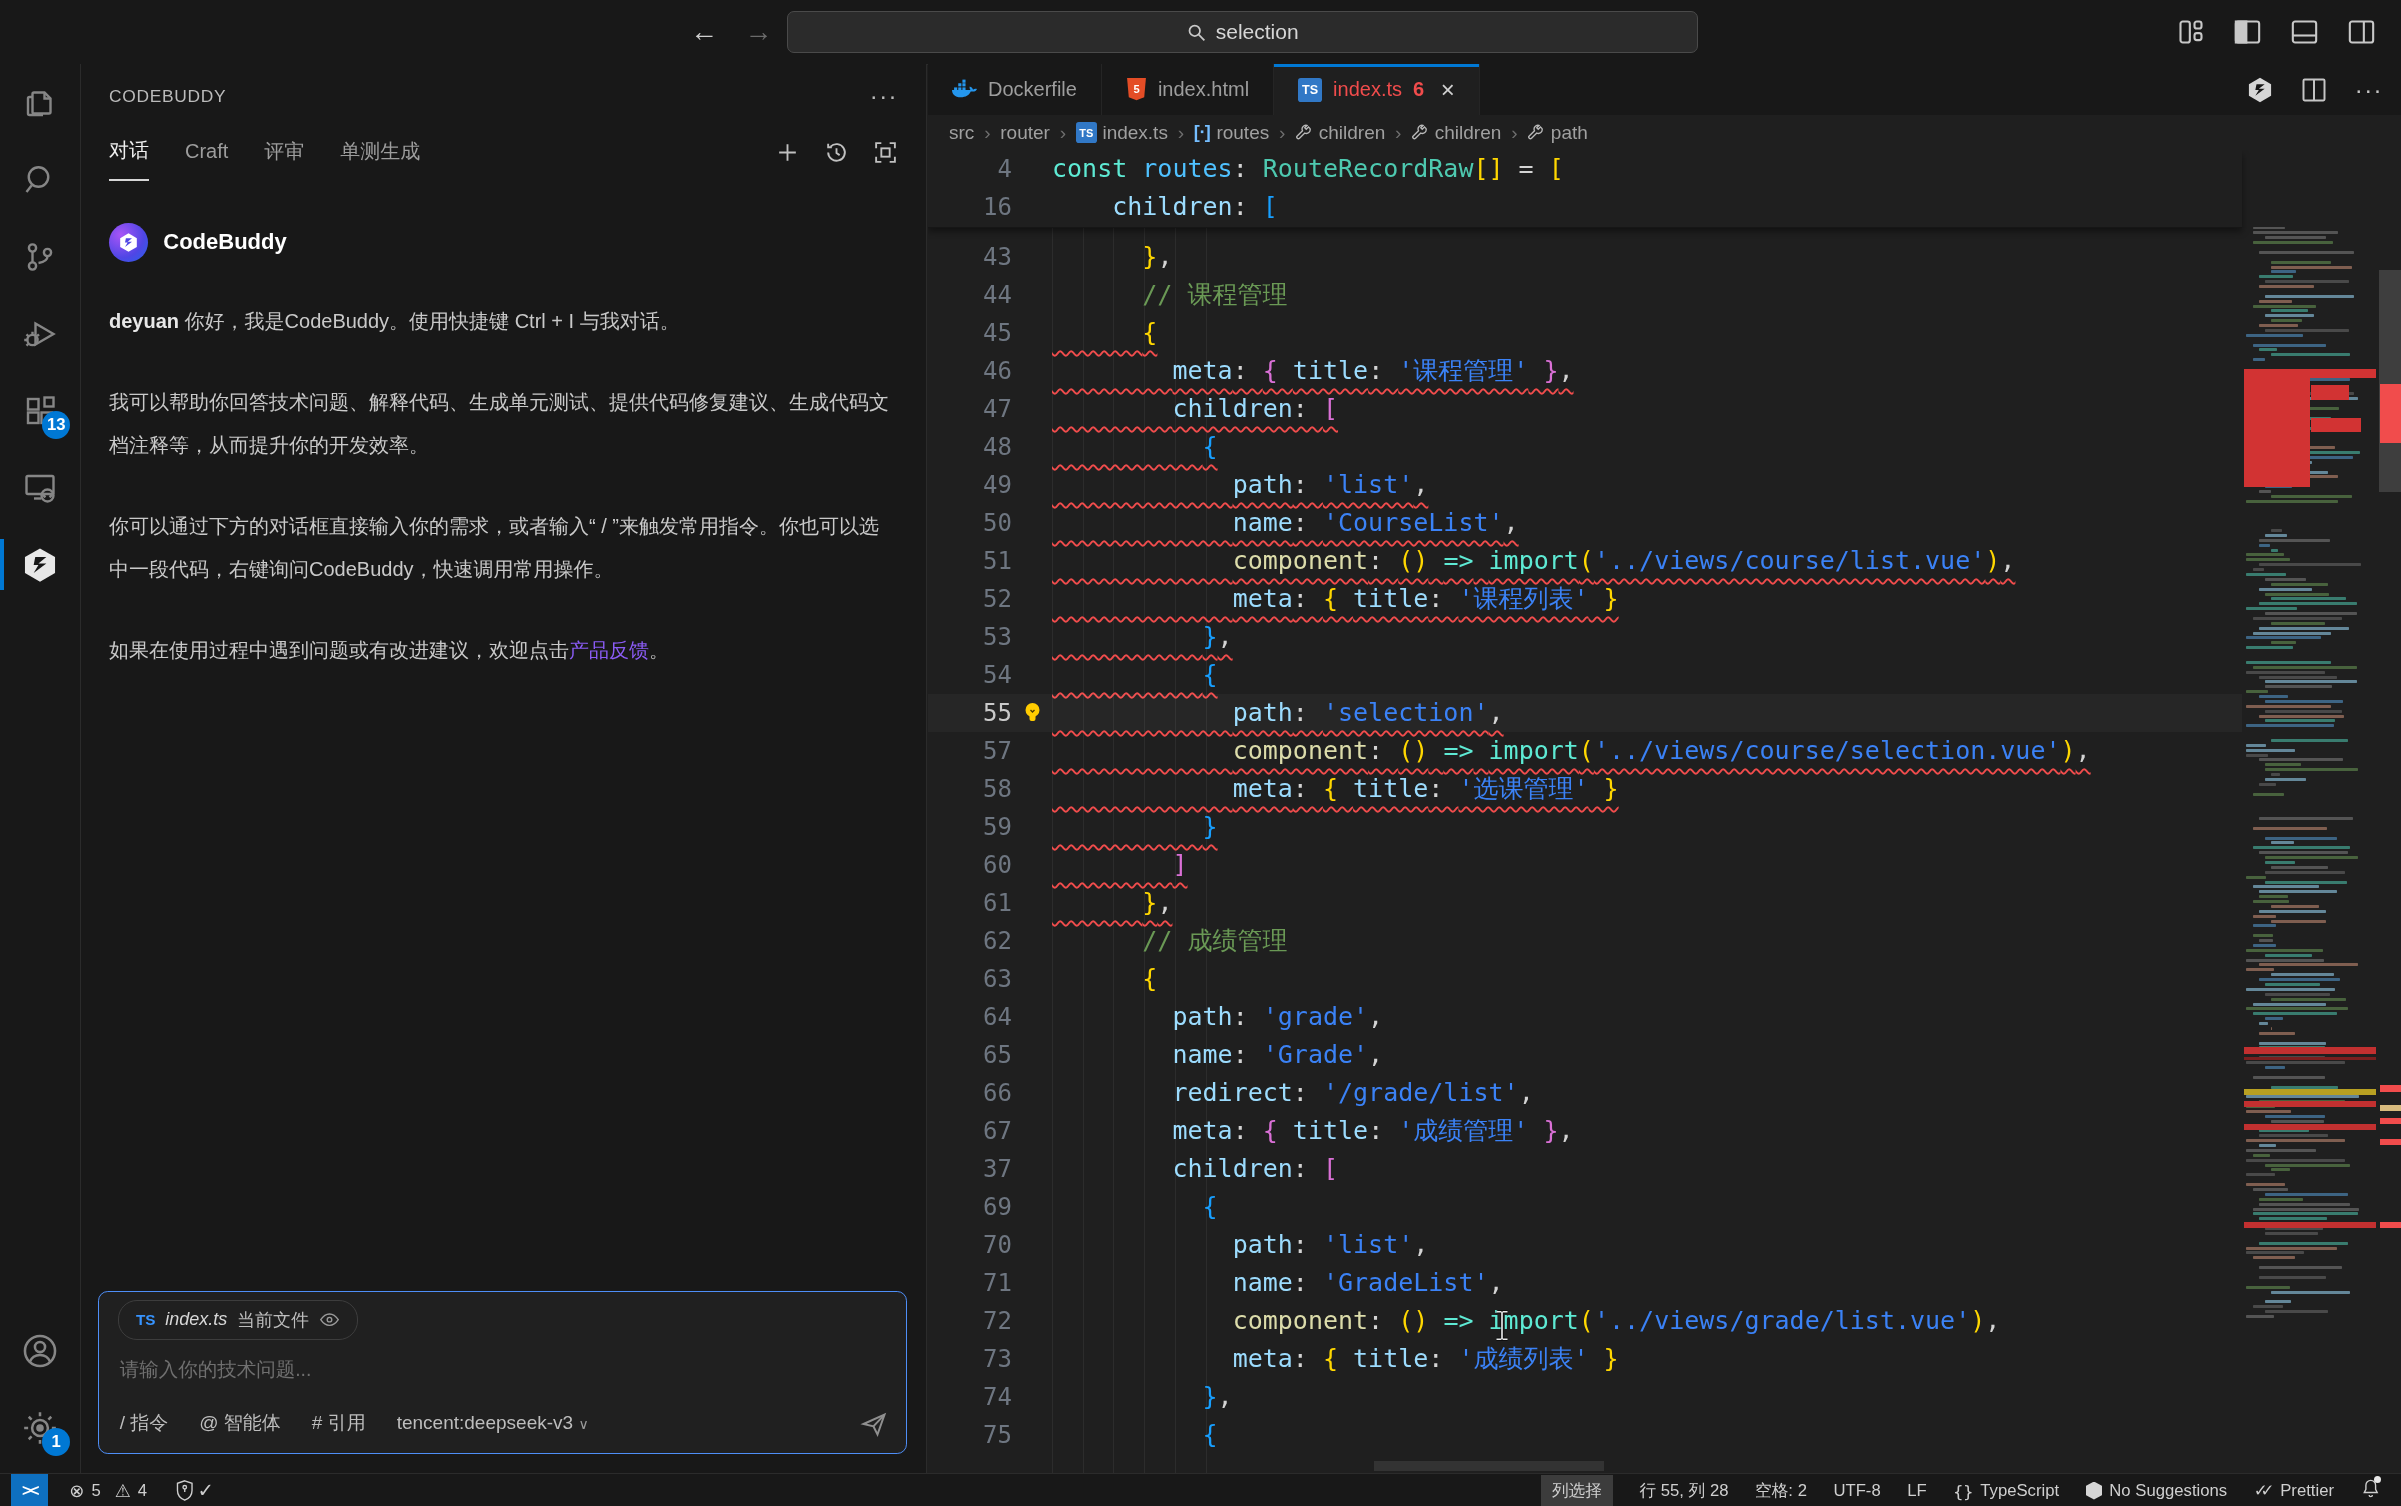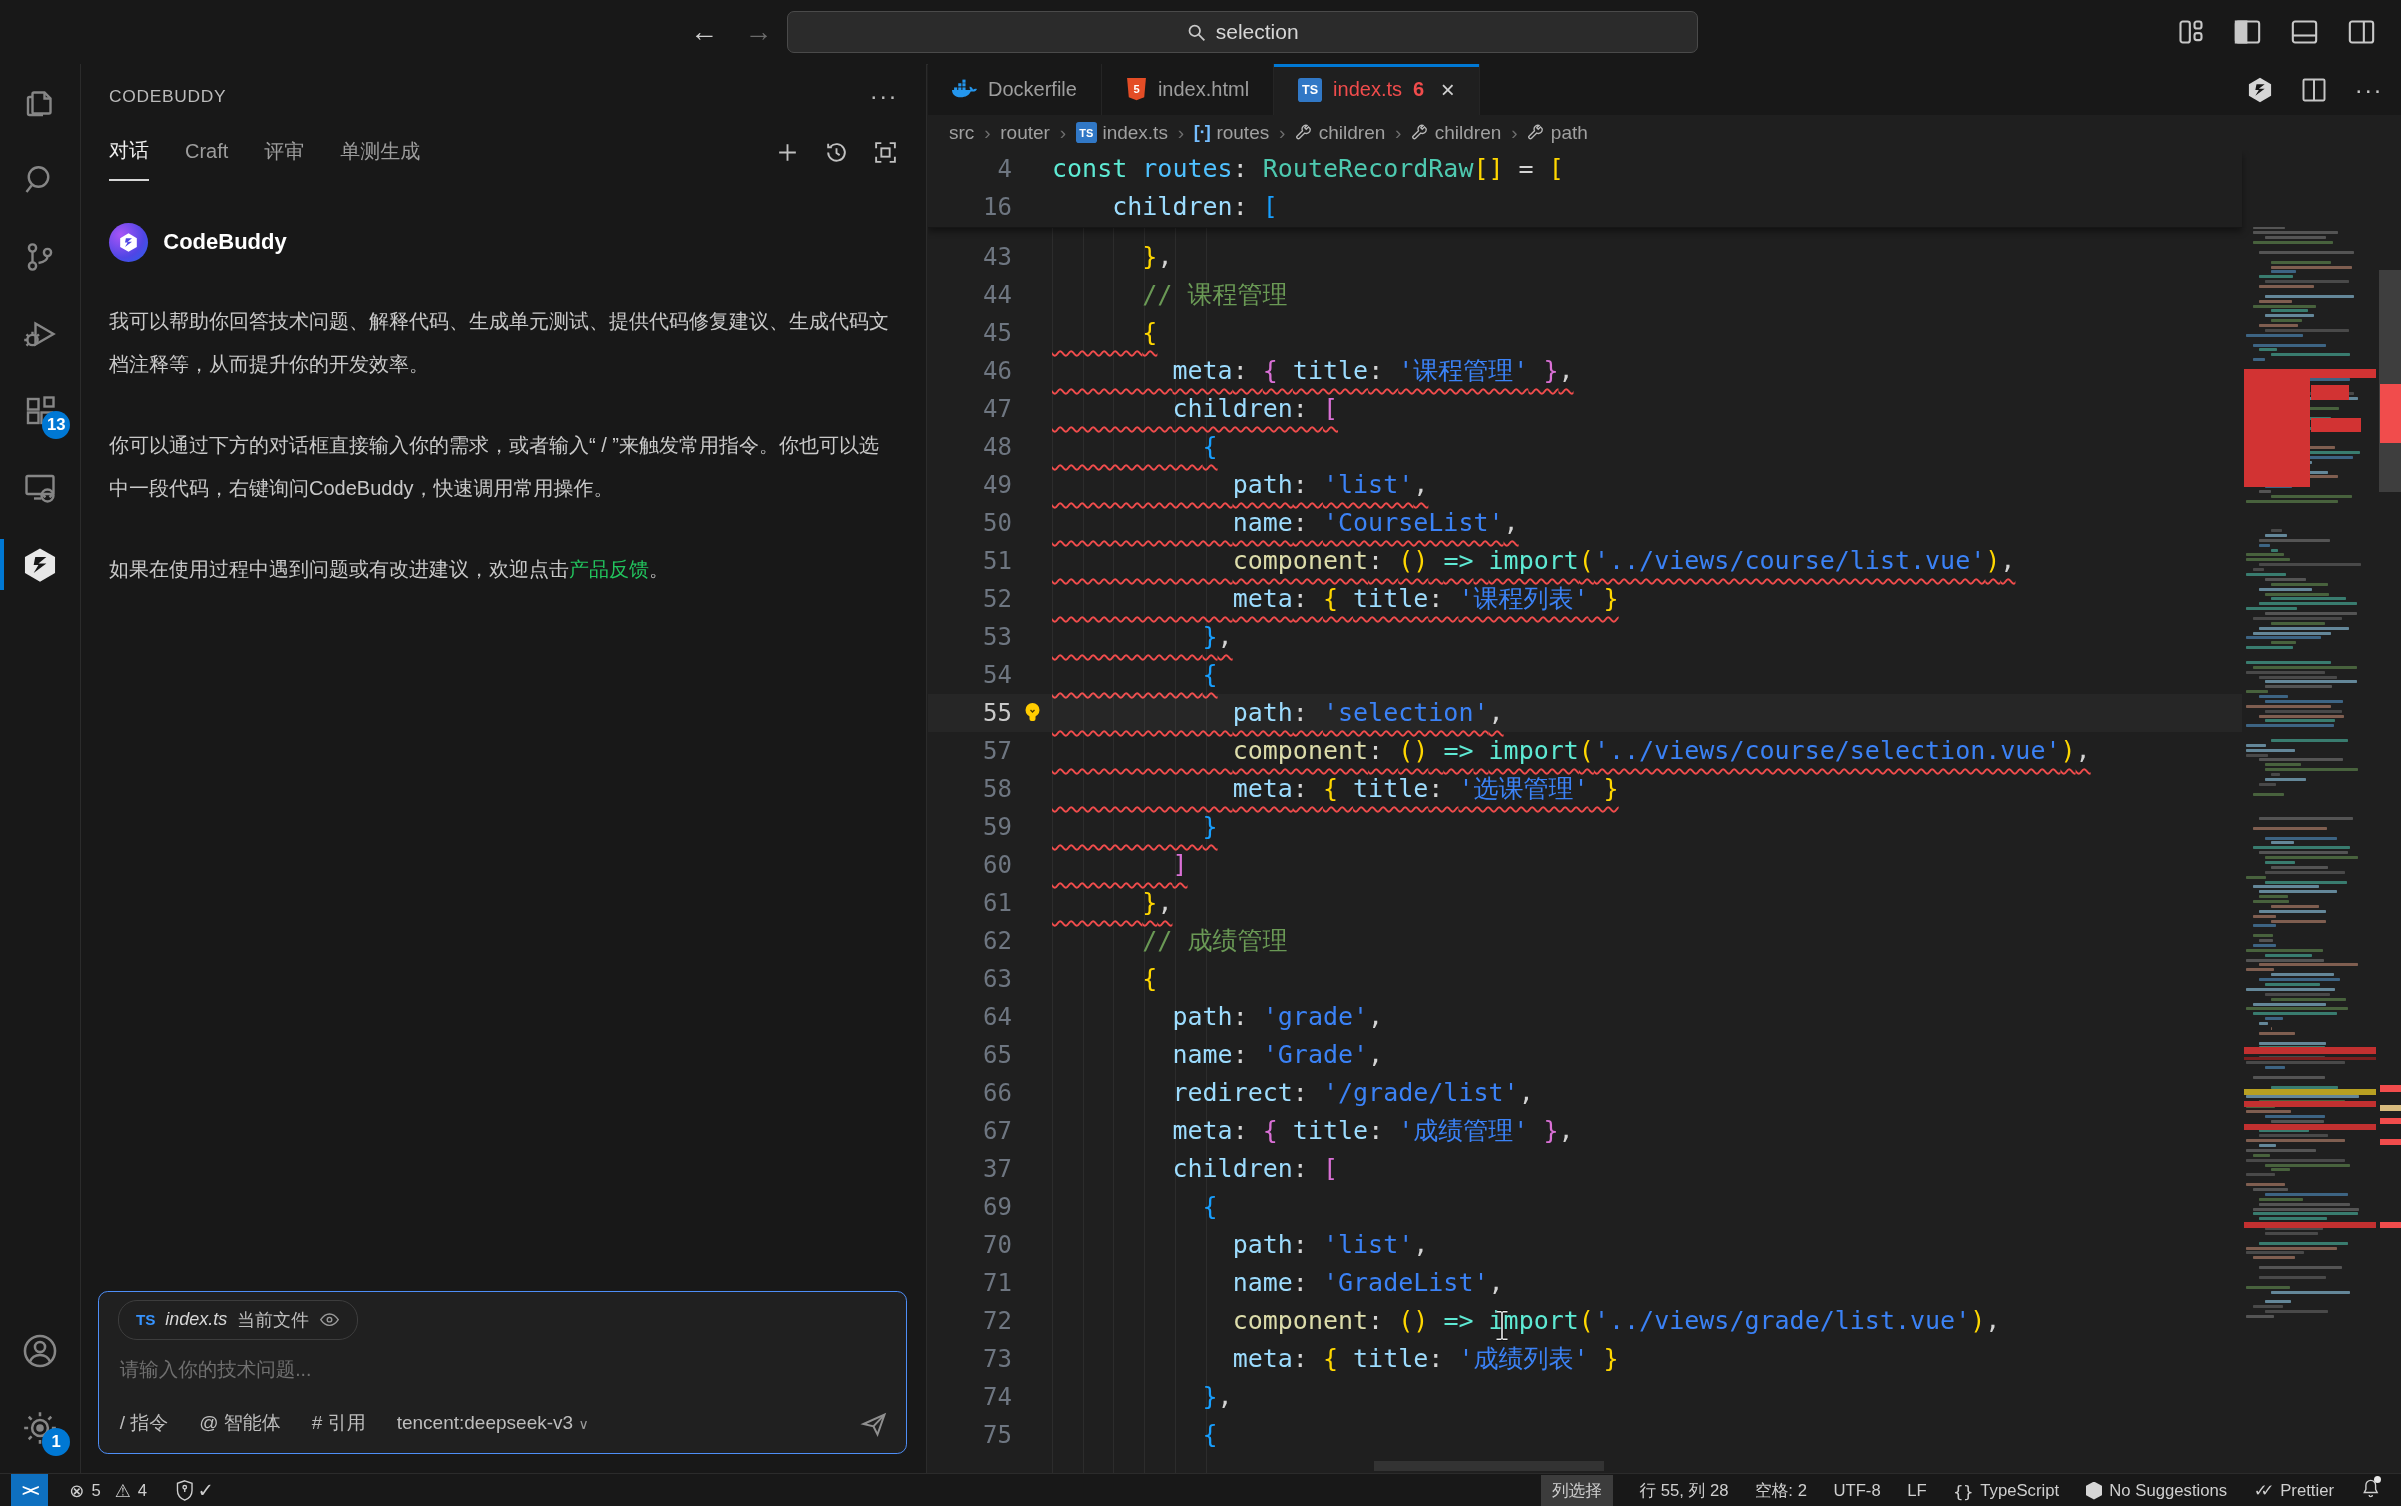--- a/index.html
+++ b/index.html
@@ -31,21 +31,21 @@
   .sb-tab{font-size:20px;color:#9d9d9d;padding-bottom:15.3px;cursor:pointer;}
   .sb-tab.active{color:#f0f0f0;border-bottom:2.8px solid #d6d6d6;}
   .sb-tab-actions{margin-left:auto;display:flex;gap:24px;align-items:center;color:#c0c0c0;padding-bottom:12.6px;}
   .sb-chat{padding:42px 28px 0 28px;}
   .sb-bot{display:flex;align-items:center;gap:15.3px;}
   .avatar{width:39px;height:39px;border-radius:50%;background:radial-gradient(circle at 30% 30%,#a855f7,#4f46e5 60%,#2563eb);
           display:flex;align-items:center;justify-content:center;}
   .bot-name{font-size:22px;font-weight:bold;color:#fff;}
   .sb-p{font-size:20px;line-height:43px;color:#c9c9c9;margin-top:38px;max-width:795px;}
   .sb-p b{color:#e8e8e8;}
-  .sb-link{color:#22c55e;cursor:pointer;}
+  .sb-link{color:#8b5cf6;cursor:pointer;}
   .sb-input{position:absolute;left:16.7px;top:1227px;width:809px;height:163px;border:1.4px solid #4e8ef7;border-radius:9.8px;
             background:#202020;box-sizing:border-box;}
   .chip{position:absolute;left:19.5px;top:7.7px;height:38px;border:0.7px solid #3d3d3d;border-radius:19px;display:flex;align-items:center;
         gap:9.8px;padding:0 16.7px;font-size:18px;color:#bdbdbd;}
   .chip .ts{color:#3794ff;font-weight:bold;font-size:15.3px;}
   .chip .fname{font-style:italic;color:#d8d8d8;}
   .sb-placeholder{position:absolute;left:21px;top:64px;font-size:19.5px;color:#6f6f6f;}
   .sb-input-actions{position:absolute;left:21px;bottom:16.7px;display:flex;gap:31px;font-size:19px;color:#bdbdbd;align-items:center;}
   .send{position:absolute;right:18px;bottom:15.3px;color:#8f8f8f;}
   
@@ -246,20 +246,21 @@
     <div class="sb-chat">
       <div class="sb-bot">
         <span class="avatar">
           <svg class="icon" width="21" height="21" viewBox="0 0 24 24">
               <polygon points="12,1.5 21.5,7 21.5,17 12,22.5 2.5,17 2.5,7" fill="#fff"></polygon>
               <path d="M9 7h7l-5 4h5l-8 6 3-5H8z" fill="#4f46e5"></path>
             </svg>
         </span>
         <span class="bot-name">CodeBuddy</span>
       </div>
+      <div class="sb-p"><b>deyuan</b><span> 你好，我是CodeBuddy。使用快捷键 Ctrl + I 与我对话。</span></div>
       <div class="sb-p">我可以帮助你回答技术问题、解释代码、生成单元测试、提供代码修复建议、生成代码文档注释等，从而提升你的开发效率。</div>
       <div class="sb-p">你可以通过下方的对话框直接输入你的需求，或者输入“ / ”来触发常用指令。你也可以选中一段代码，右键询问CodeBuddy，快速调用常用操作。</div>
       <div class="sb-p"><span>如果在使用过程中遇到问题或有改进建议，欢迎点击</span><span class="sb-link">产品反馈</span><span>。</span></div>
     </div>
     <div class="sb-input">
       <div class="chip">
         <span class="ts">TS</span>
         <span class="fname">index.ts</span>
         <span>当前文件</span>
         <svg class="icon" width="21" height="15.3" viewBox="0 0 24 16" fill="none" stroke="#9a9a9a" stroke-width="1.6">

